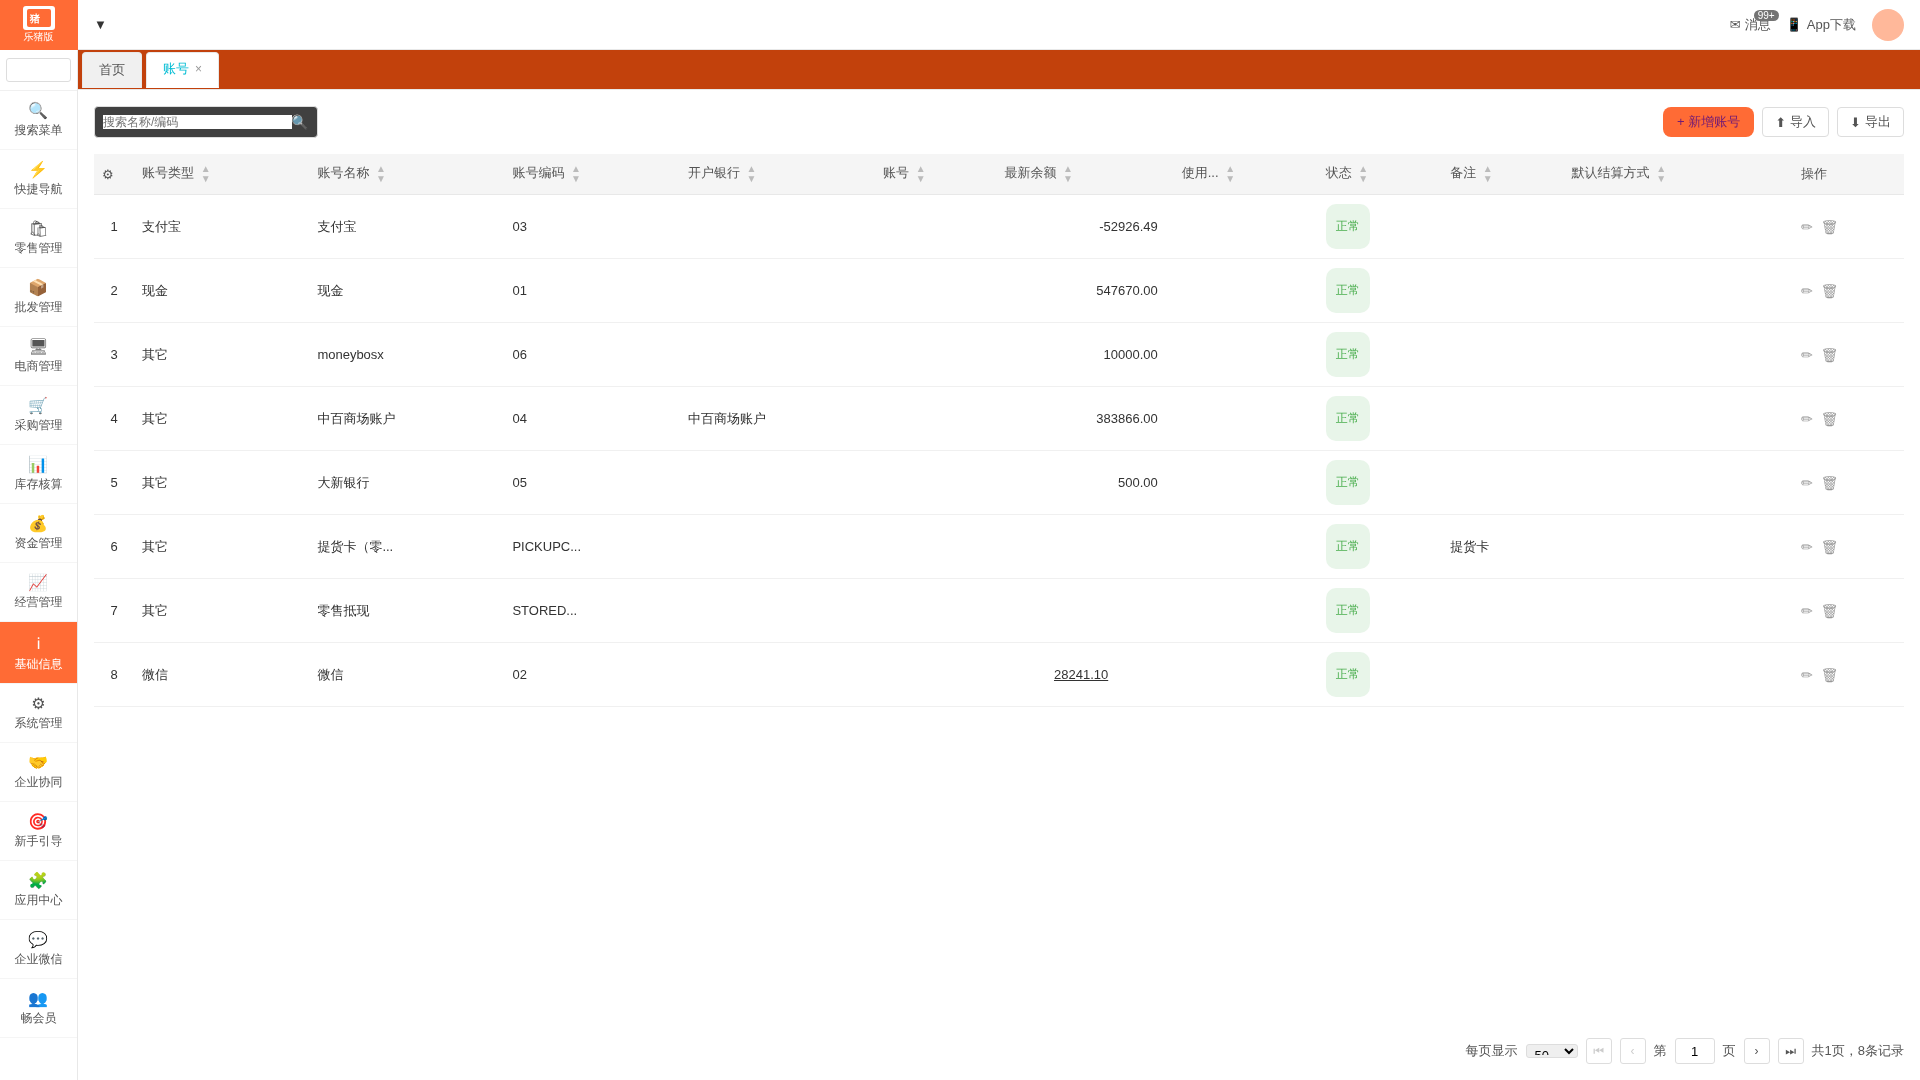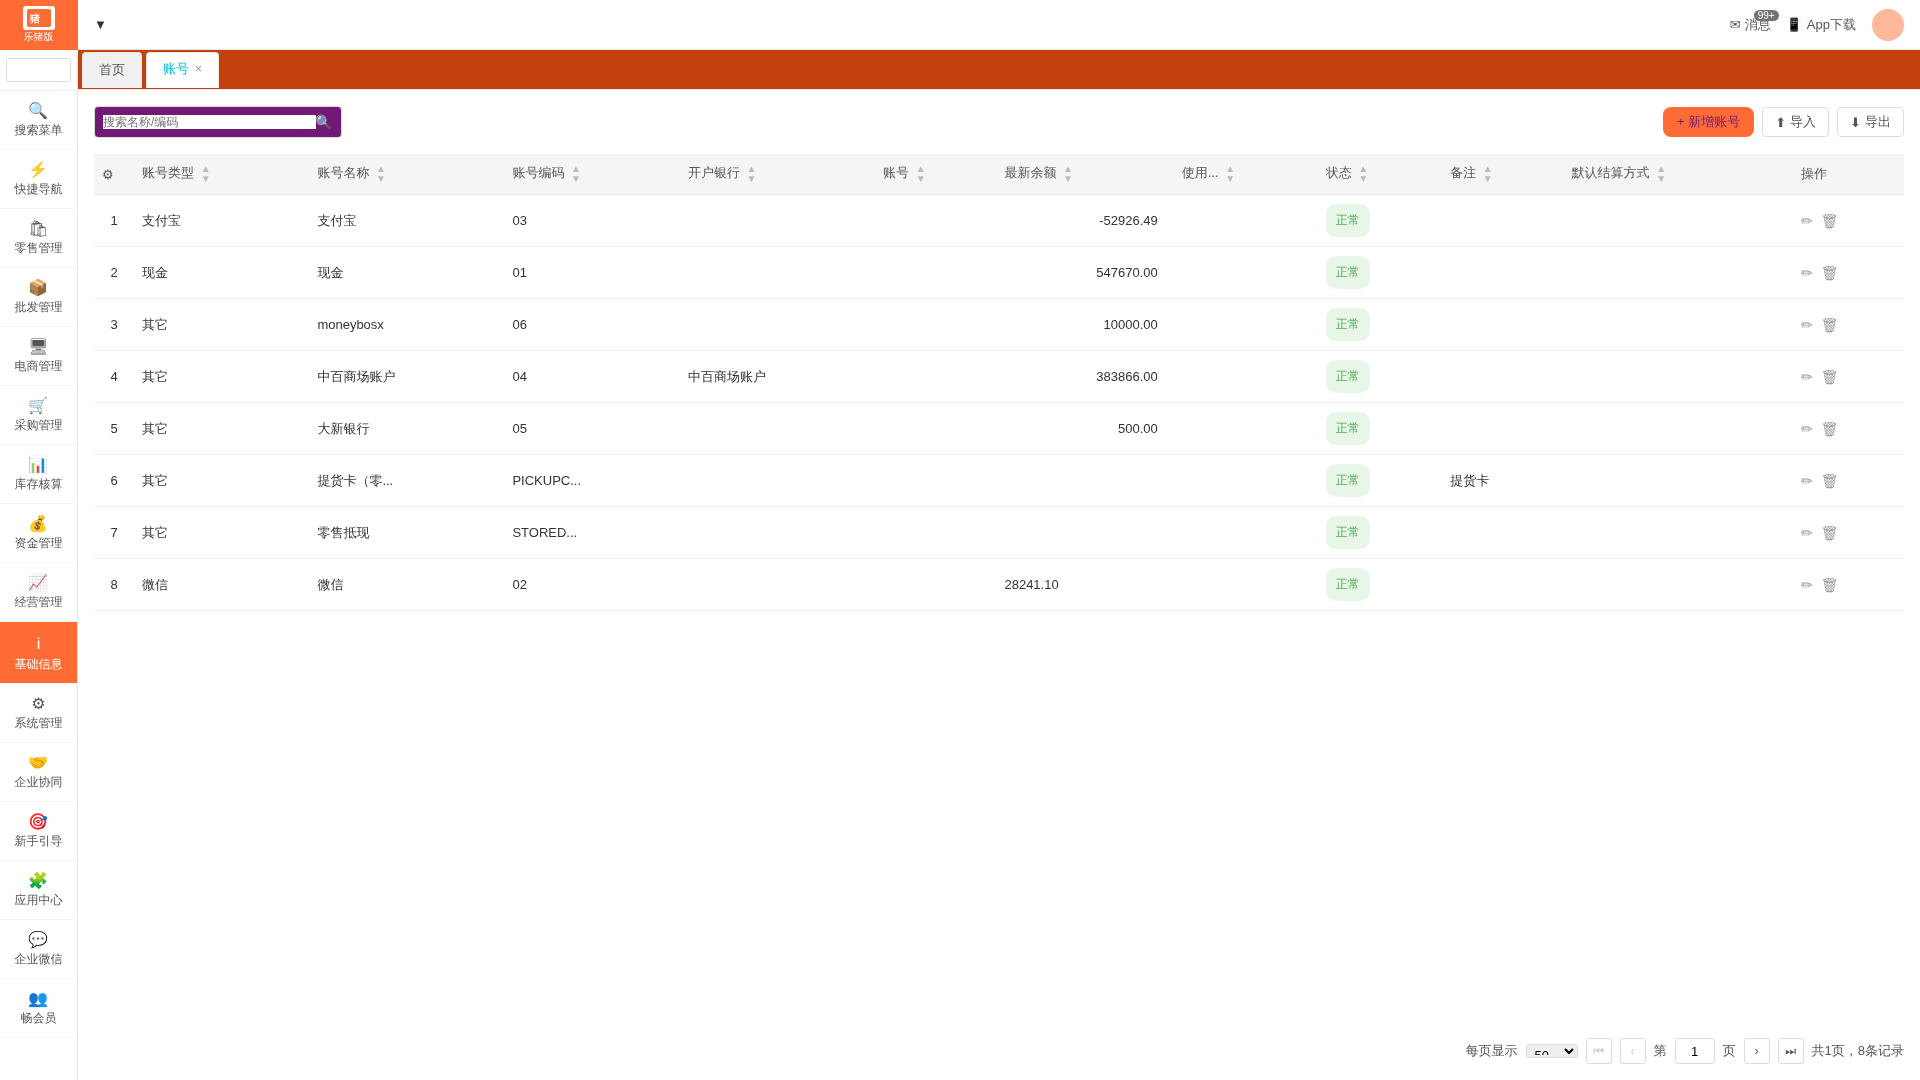--- a/index.html
+++ b/index.html
@@ -188,23 +188,23 @@
       align-items: center;
       justify-content: space-between;
       margin-bottom: 16px;
     }
     .search-box {
       display: flex;
       align-items: center;
       border: 1px solid #ddd;
       border-radius: 4px;
       padding: 0 8px;
-      width: 248px;
+      width: 224px;
       height: 32px;
-      background: #701a75;
+      background: #404040;
     }
     .search-box input {
       border: none;
       outline: none;
       font-size: 12px;
       flex: 1;
       color: #999;
     }
     .search-icon { color: #999; font-size: 14px; }
     .action-buttons {
@@ -265,21 +265,21 @@
       vertical-align: middle;
     }
     .data-table td {
       padding: 9px 8px;
       color: #333;
       border-bottom: 1px solid #f0f0f0;
       white-space: nowrap;
     }
     .status-badge {
       display: inline-block;
-      padding: 8px 10px;
+      padding: 14px 10px;
       border-radius: 10px;
       font-size: 12px;
       background: #e8f5e9;
       color: #4caf50;
     }
     .action-icons {
       display: flex;
       gap: 8px;
       align-items: center;
     }
@@ -657,21 +657,21 @@
       </div>
     </td>
   </tr>
           <tr>
     <td class="row-num">8</td>
     <td>微信</td>
     <td>微信</td>
     <td>02</td>
     <td></td>
     <td></td>
-    <td style="text-align:left;padding-right:16px;">28241.10</td>
+    <td style="text-align:center;padding-right:16px;text-decoration:underline;">28241.10</td>
     <td></td>
     <td>
       <span class="status-badge">正常</span>
     </td>
     <td></td>
     <td></td>
     <td>
       <div class="action-icons">
         <span class="action-icon">✏</span>
         <span class="action-icon">🗑</span>

